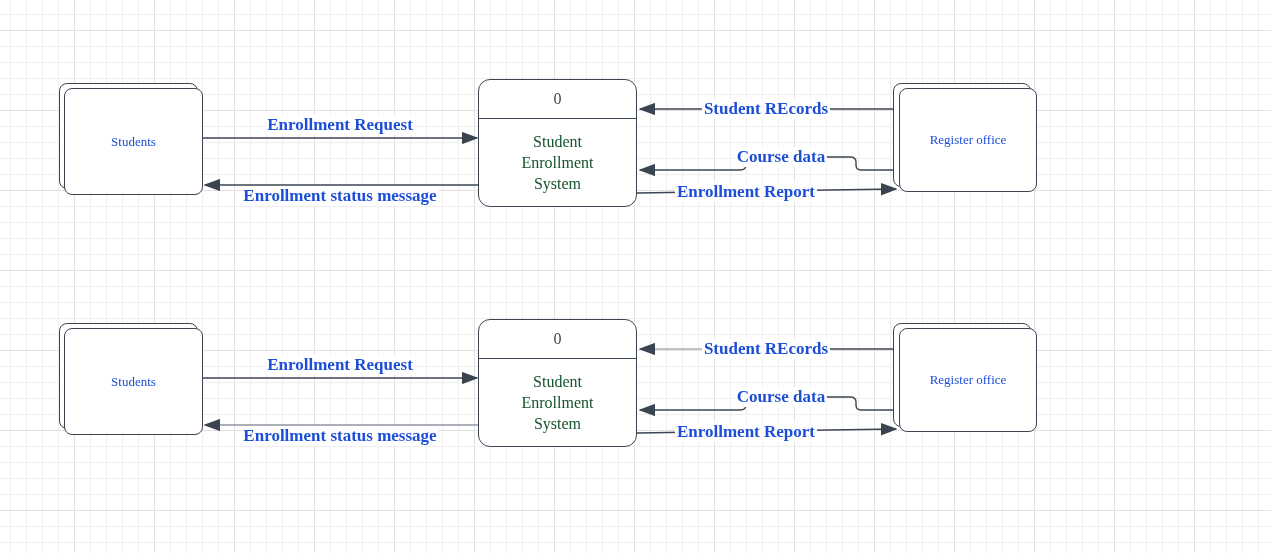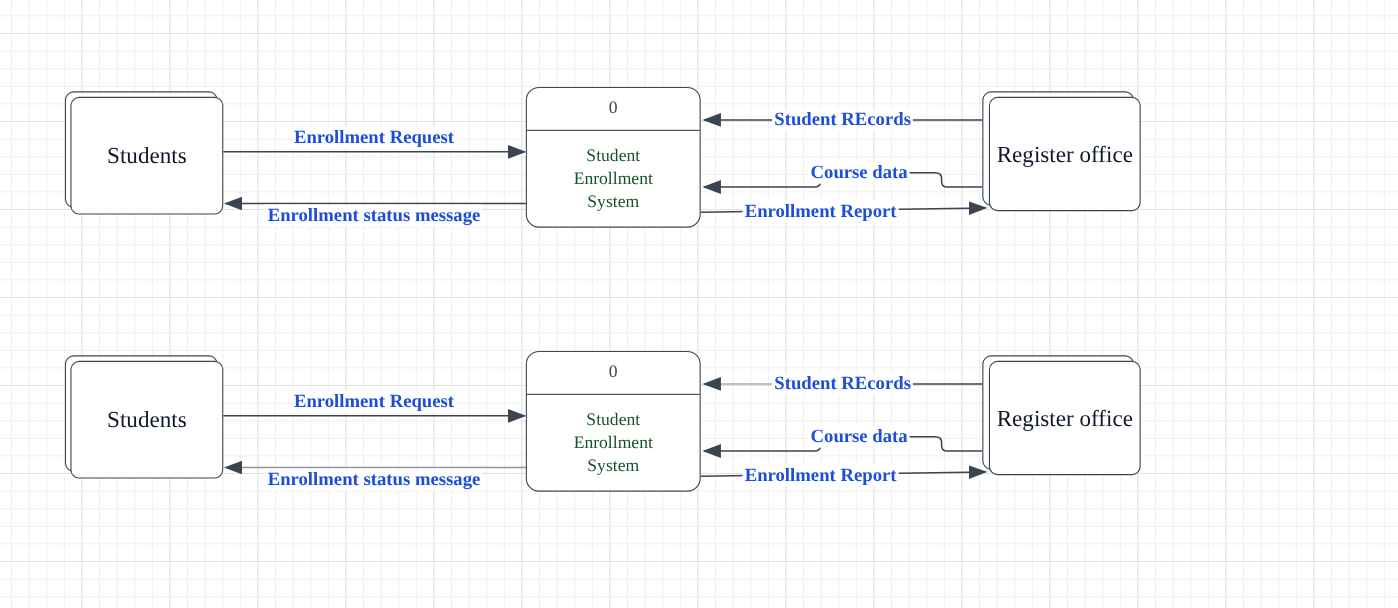--- a/index.html
+++ b/index.html
@@ -23,21 +23,21 @@
     background:#ffffff;
     border:1.3px solid #3b4552;
     border-radius:8px;
     box-sizing:border-box;
     z-index:3;
   }
   .shape.back{z-index:1;}
   .entity-label{
     display:flex;align-items:center;justify-content:center;
     width:100%;height:100%;
-    font-size:21px;color:#0f172a;
+    font-size:13px;color:#1d4ed8;
   }
   .process{
     border-radius:12px;
     display:flex;flex-direction:column;
     z-index:3;
   }
   .process-header{
     height:38px;flex:0 0 38px;
     border-bottom:1.3px solid #3b4552;
     display:flex;align-items:center;justify-content:center;

